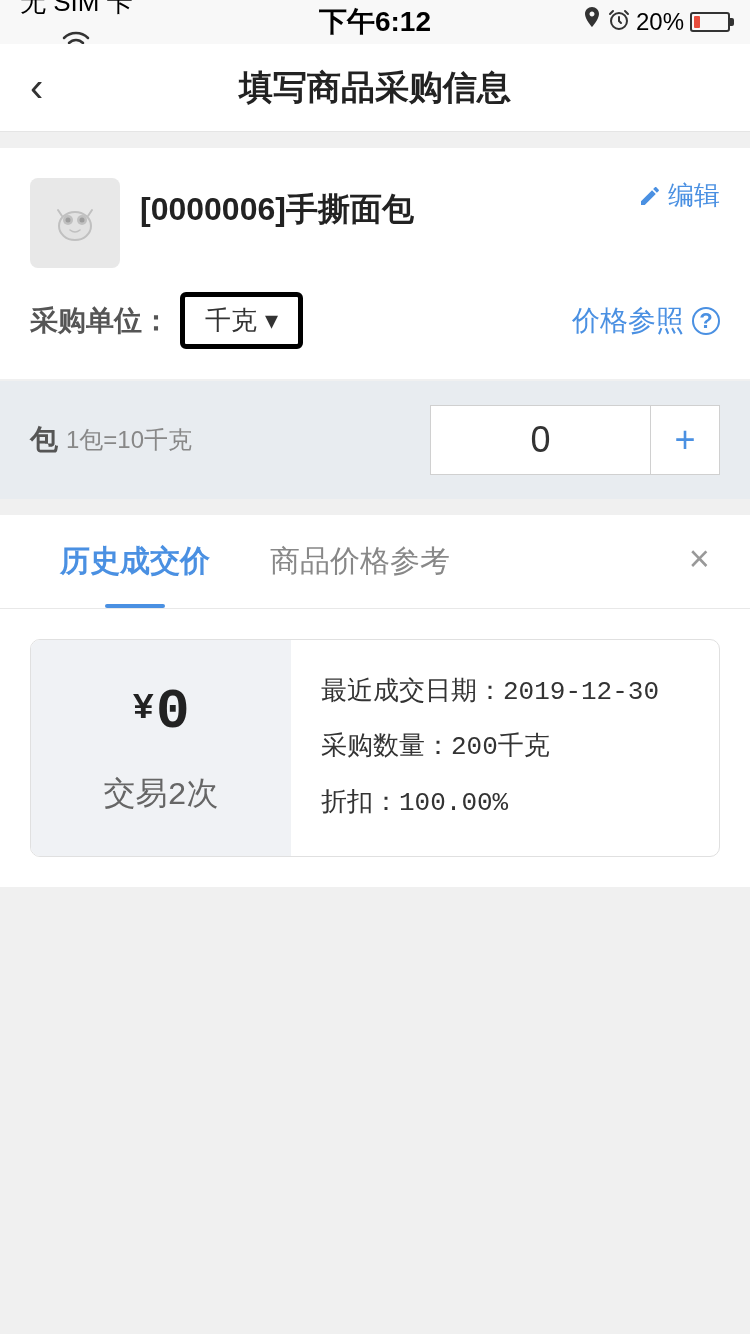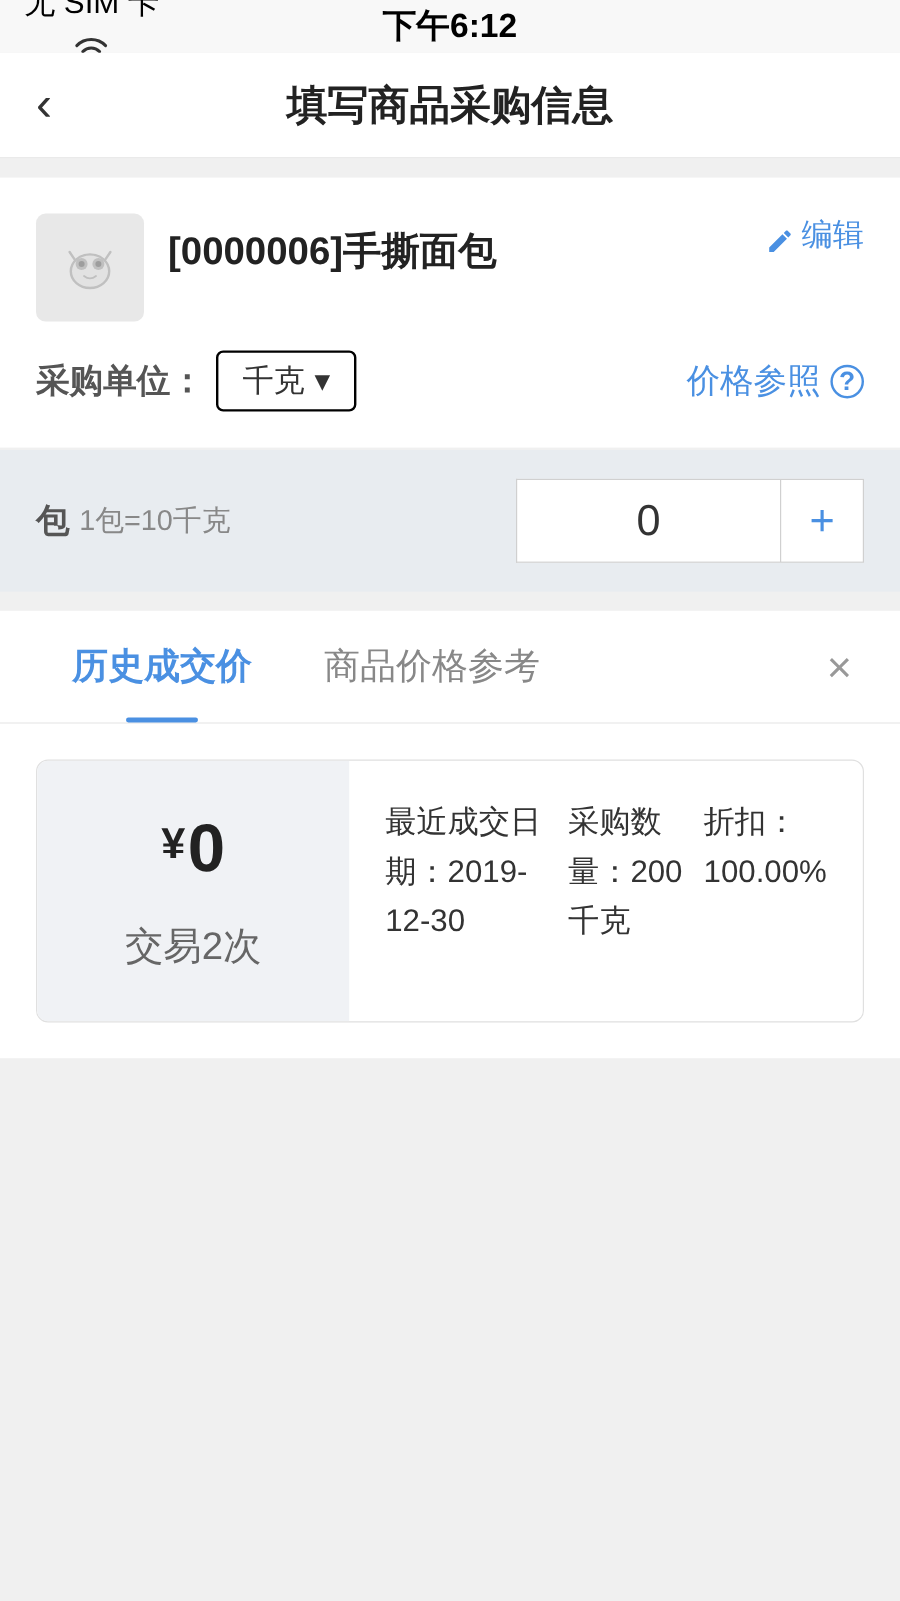--- a/index.html
+++ b/index.html
@@ -131,38 +131,38 @@
     .product-name {
       font-size: 32px;
       font-weight: 600;
       color: #222;
       padding-top: 10px;
     }
     .product-edit-btn {
       font-size: 26px;
       color: #4a90e2;
       display: flex;
-      align-items: flex-end;
+      align-items: center;
       gap: 6px;
       cursor: pointer;
       flex-shrink: 0;
     }
     .product-unit-row {
       display: flex;
       align-items: center;
       justify-content: space-between;
       margin-top: 24px;
     }
     .product-unit-label {
       font-size: 28px;
       color: #555;
       font-weight: bold;
     }
     .unit-select {
-      border: 2px solid #000000;
+      border: 5px solid #000000;
       border-radius: 6px;
       padding: 6px 20px;
       font-size: 26px;
       color: #333;
       background: #fff;
       display: flex;
       align-items: center;
       gap: 8px;
       cursor: pointer;
       margin-left: 10px;
@@ -221,20 +221,21 @@
       justify-content: center;
       font-size: 36px;
       color: #4a90e2;
       cursor: pointer;
     }
 
     
     .tabs-section {
       background: #fff;
       margin-top: 16px;
+      font-family: Liberation Mono, monospace;
     }
     .tabs-header {
       display: flex;
       align-items: center;
       justify-content: space-between;
       padding: 0 30px;
       border-bottom: 1px solid #e8e8e8;
     }
     .tabs-list {
       display: flex;
@@ -305,20 +306,21 @@
     }
     .price-times {
       font-size: 32px;
       color: #666;
       margin-top: 28px;
     }
     .price-card-right {
       flex: 1;
       padding: 30px 30px;
       display: flex;
+      flex-direction: column;
       justify-content: center;
       gap: 14px;
     }
     .price-detail-row {
       font-size: 26px;
       color: #333;
       line-height: 1.6;
     }
 
     
@@ -336,20 +338,38 @@
     <span>无 SIM 卡</span>
     <span>
       <svg width="28" height="22" viewBox="0 0 28 22" fill="none">
         <path d="M14 18c1.1 0 2 .9 2 2s-.9 2-2 2-2-.9-2-2 .9-2 2-2z" fill="#333"></path>
         <path d="M7 13c1.9-1.9 4.4-3 7-3s5.1 1.1 7 3" stroke="#333" stroke-width="2.5" fill="none" stroke-linecap="round"></path>
         <path d="M2 8C5.3 4.7 9.4 3 14 3s8.7 1.7 12 5" stroke="#333" stroke-width="2.5" fill="none" stroke-linecap="round"></path>
       </svg>
     </span>
   </div>
   <div class="status-center">下午6:12</div>
+  <div class="status-right">
+    <span>
+      <svg width="20" height="24" viewBox="0 0 20 24" fill="#333">
+        <path d="M10 0C6.1 0 3 3.1 3 7c0 5.3 7 13 7 13s7-7.7 7-13c0-3.9-3.1-7-7-7zm0 9.5c-1.4 0-2.5-1.1-2.5-2.5S8.6 4.5 10 4.5s2.5 1.1 2.5 2.5S11.4 9.5 10 9.5z"></path>
+      </svg>
+    </span>
+    <span>
+      <svg width="22" height="22" viewBox="0 0 22 22" fill="#333">
+        <circle cx="11" cy="13" r="8" stroke="#333" stroke-width="2" fill="none"></circle>
+        <path d="M11 9v4l2 2" stroke="#333" stroke-width="2" stroke-linecap="round" fill="none"></path>
+        <path d="M2 6l3-3M20 6l-3-3" stroke="#333" stroke-width="2" stroke-linecap="round"></path>
+      </svg>
+    </span>
+    <span>20%</span>
+    <div class="battery-icon">
+      <div class="battery-fill"></div>
+    </div>
+  </div>
 </div>
 
 <div class="nav-bar">
   <span class="nav-back">‹</span>
   <span class="nav-title">填写商品采购信息</span>
 </div>
 
 <div class="product-section">
   <div class="product-header">
     <div class="product-left">

